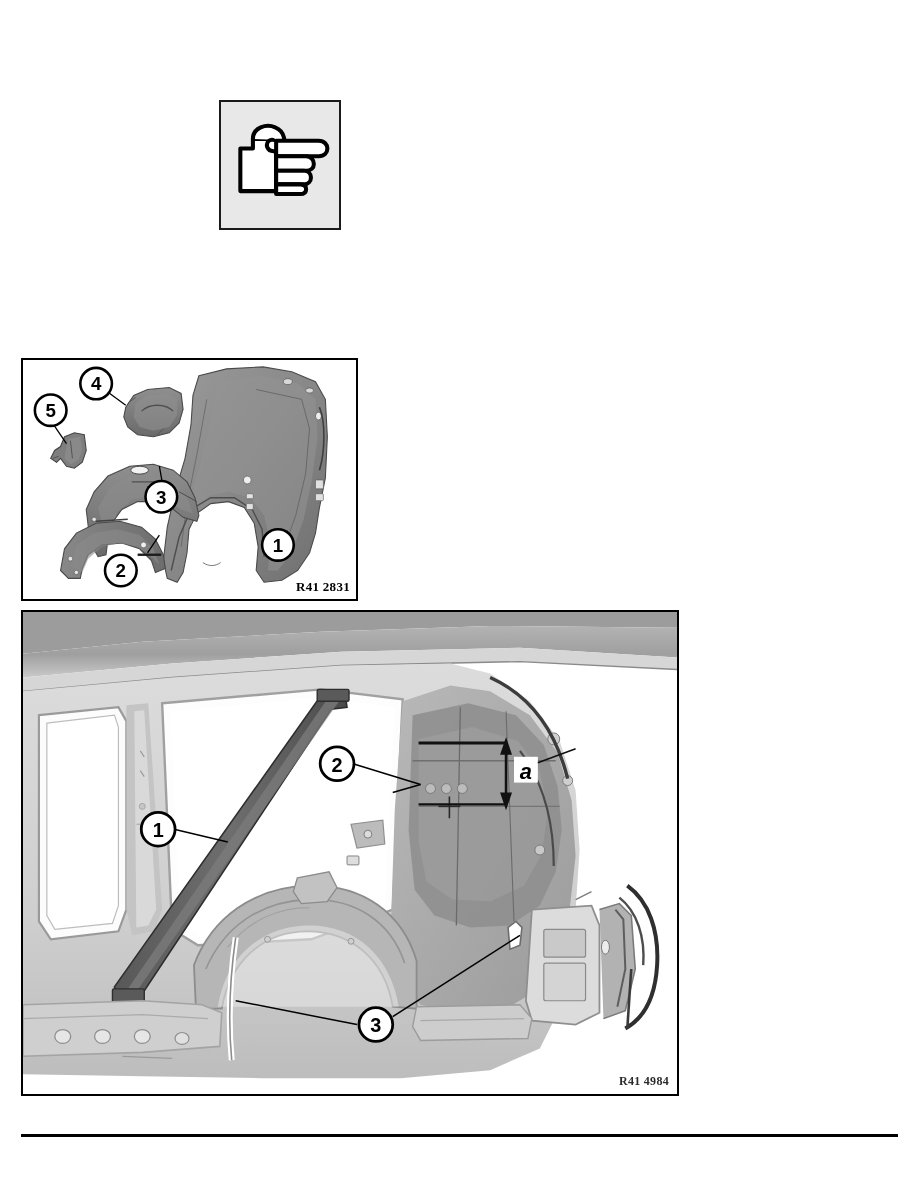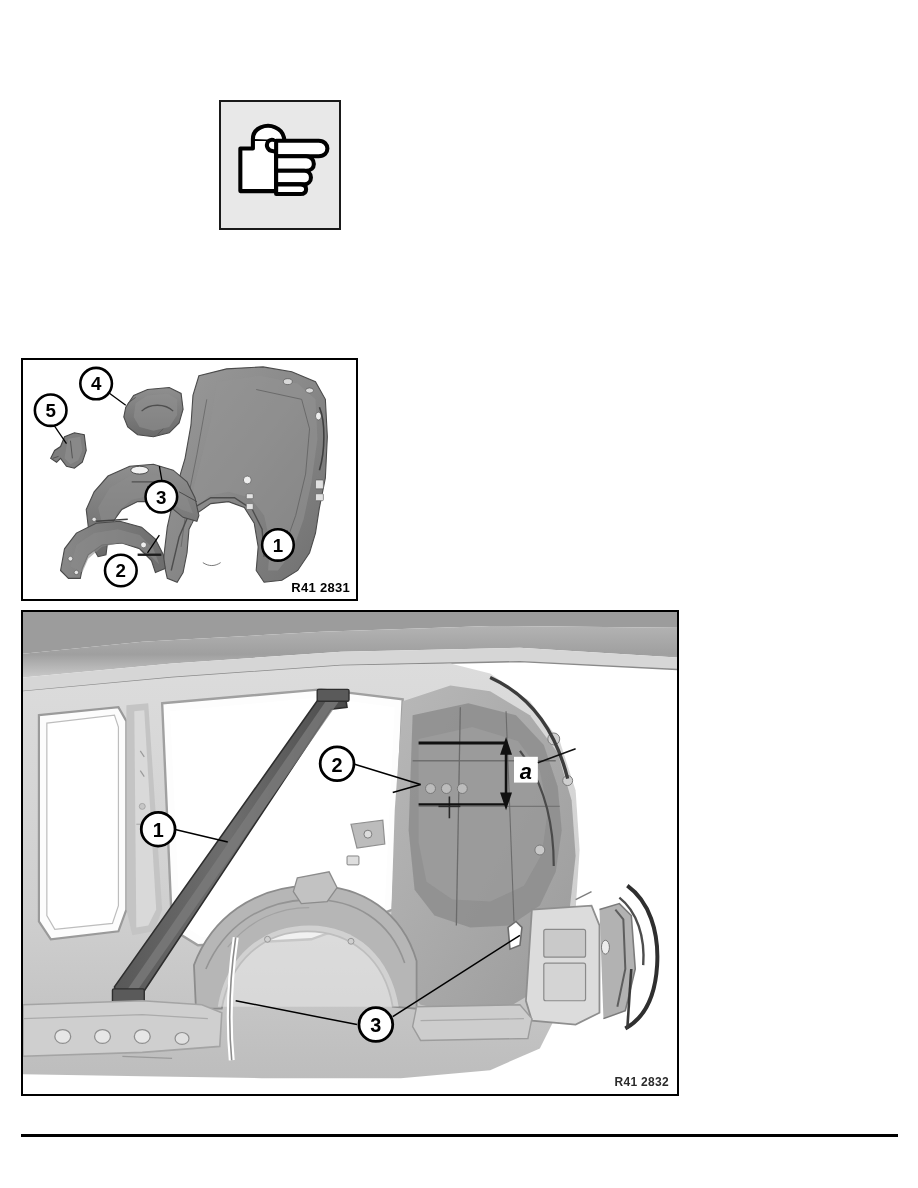--- a/index.html
+++ b/index.html
@@ -52,21 +52,21 @@
     left: 21px;
     top: 610px;
     width: 658px;
     height: 486px;
   }
   .figure svg { display: block; width: 100%; height: 100%; }
 
   
   .fig-code {
     position: absolute;
-    font-family: Liberation Sans, sans-serif;
+    font-family: Liberation Serif, serif;
     font-weight: bold;
     color: #000000;
     letter-spacing: 0.3px;
     background: #ffffff;
     white-space: nowrap;
   }
   .fig-code-parts {
     right: 6px;
     bottom: 4px;
     font-size: 13px;
@@ -430,18 +430,18 @@
           <circle cx="316" cy="153" r="17" fill="#ffffff" stroke="#000000" stroke-width="2.8"></circle>
           <text x="316" y="161" text-anchor="middle" font-size="20" font-weight="bold" fill="#000000">2</text>
         </g>
         <g>
           <circle cx="355" cy="416" r="17" fill="#ffffff" stroke="#000000" stroke-width="2.8"></circle>
           <text x="355" y="424" text-anchor="middle" font-size="20" font-weight="bold" fill="#000000">3</text>
         </g>
       </g>
     </svg>
 
-    <div class="fig-code fig-code-assembly">R41 2832</div>
+    <div class="fig-code fig-code-assembly">R41 4984</div>
   </div>
 
   <div class="footer-rule"></div>
 
 </div>
 
 </body></html>

